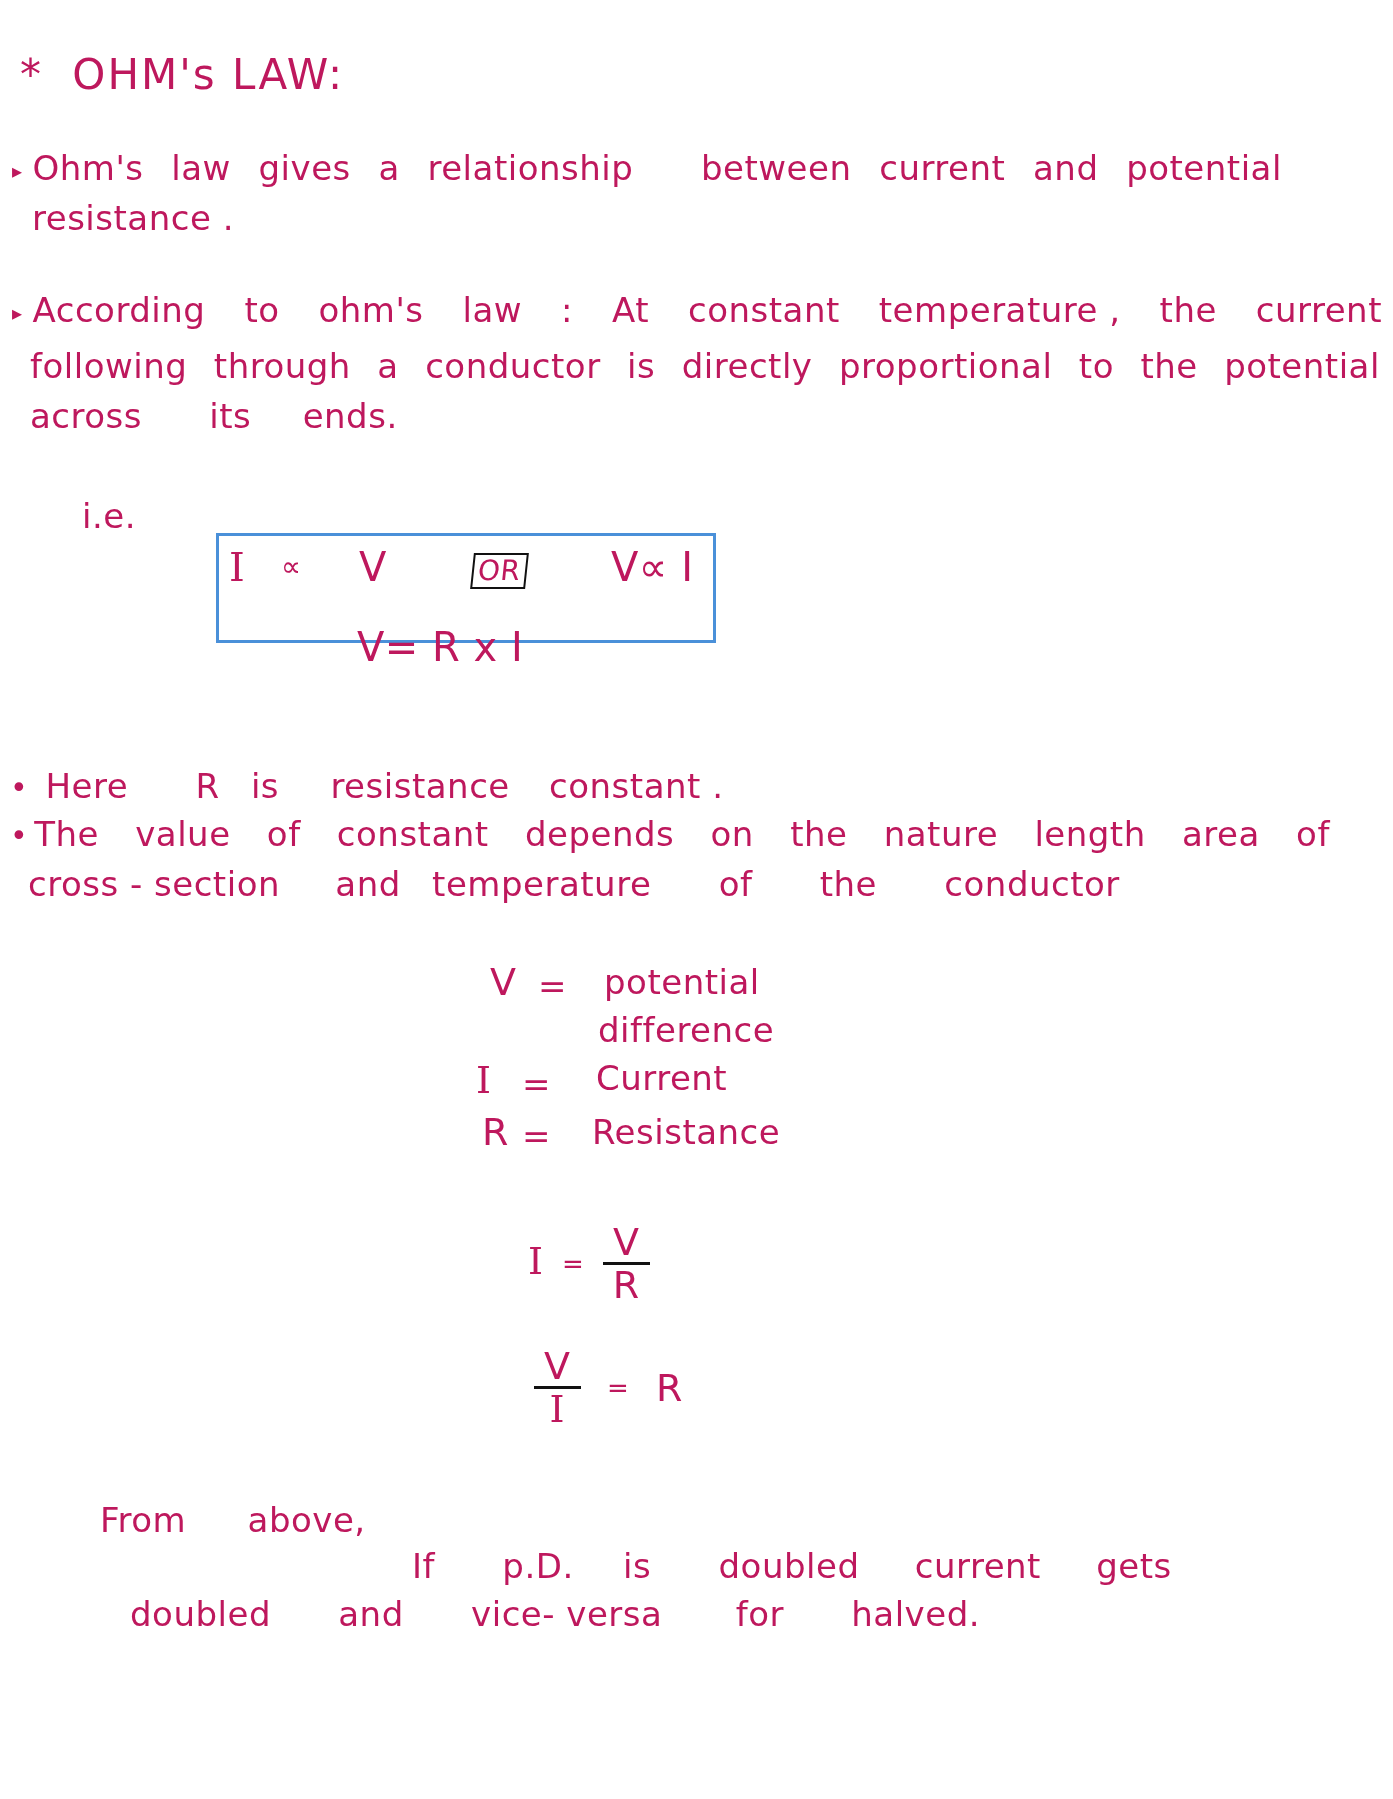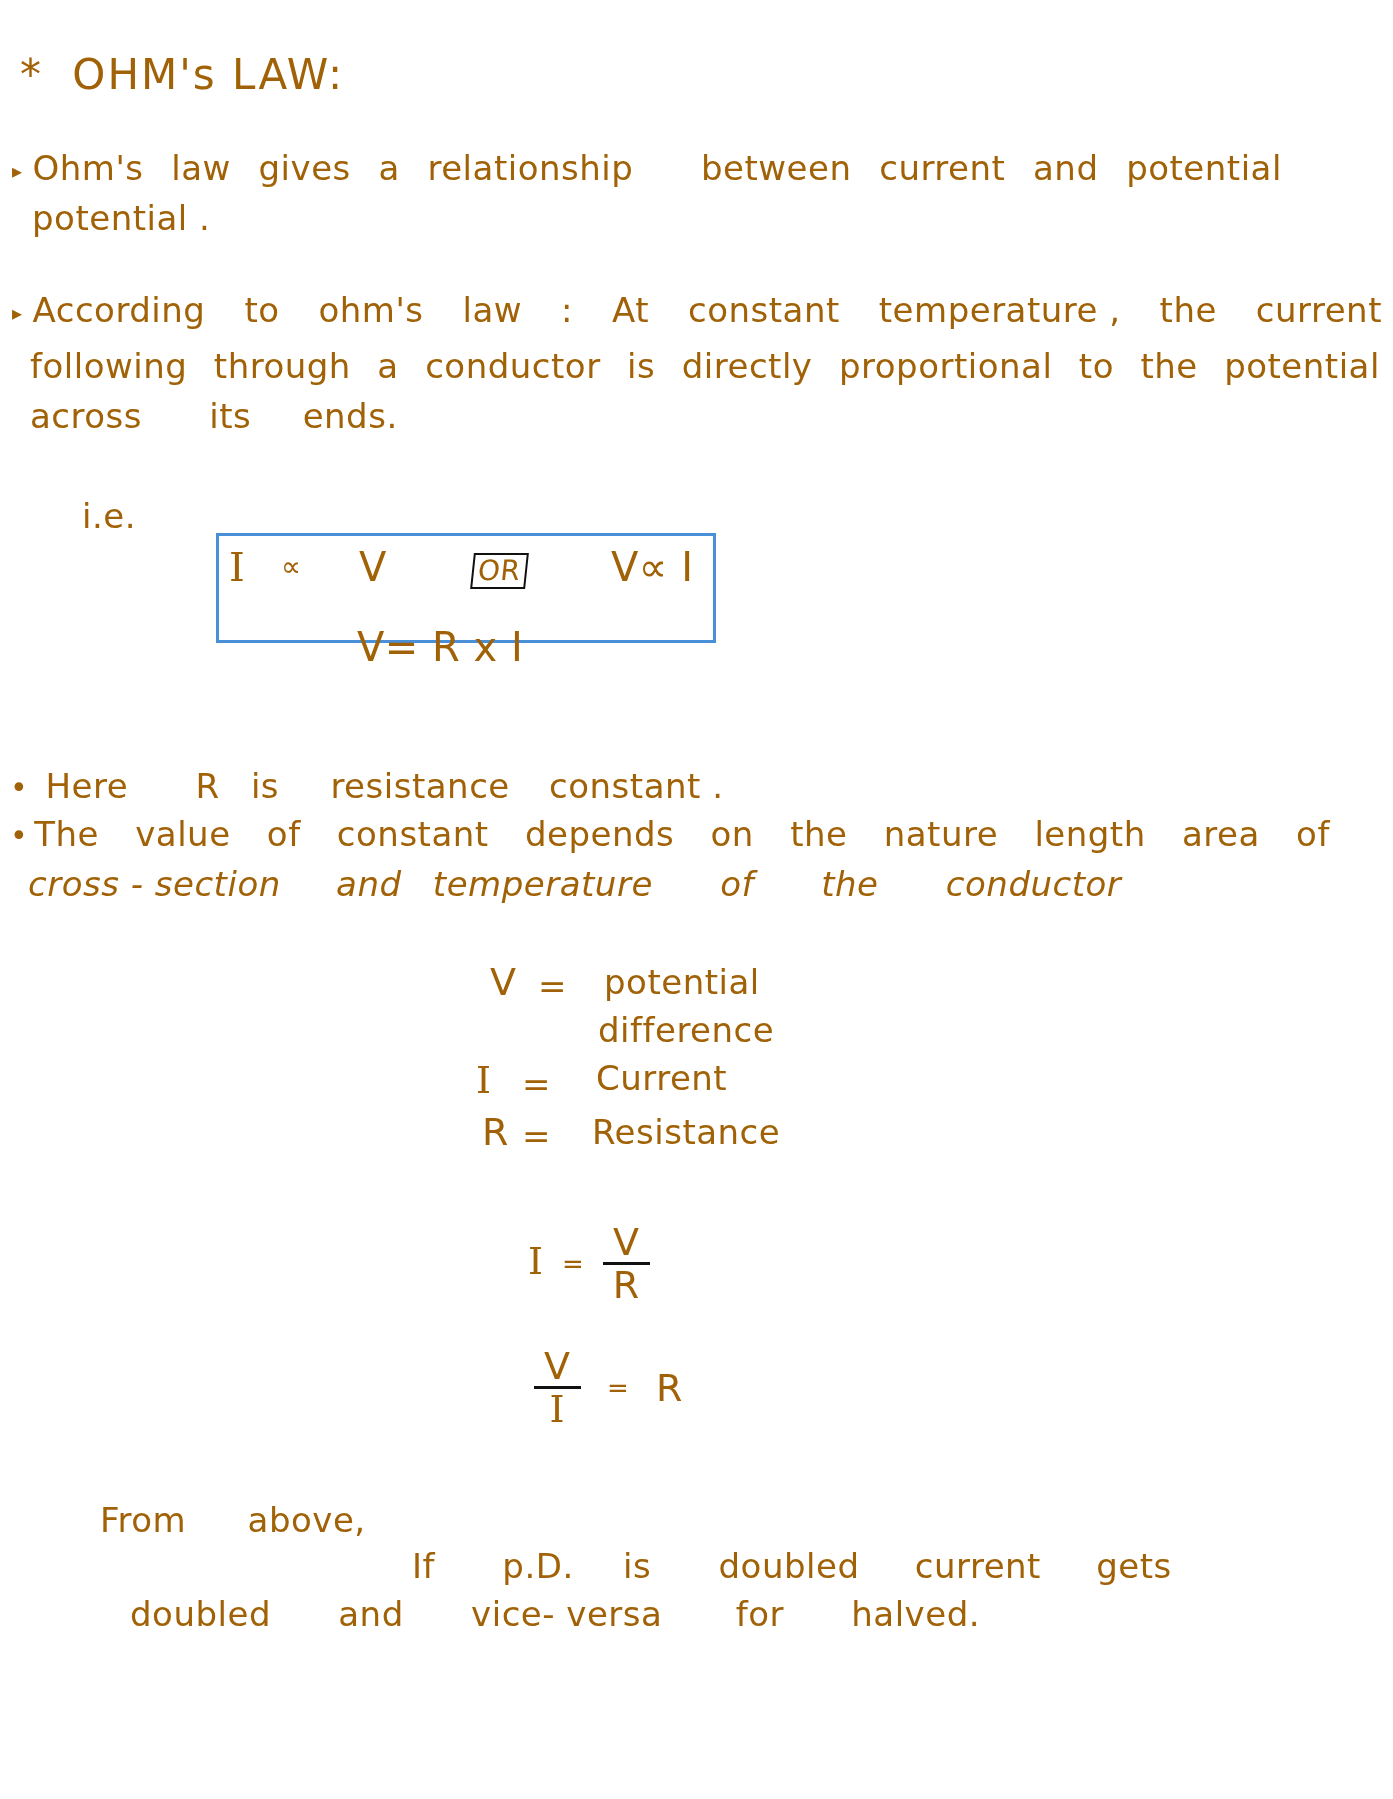--- a/index.html
+++ b/index.html
@@ -1,21 +1,21 @@
 <!DOCTYPE html>
 <html><head>
   <meta charset="utf-8">
   <style>
     html, body { margin: 0; padding: 0; background: #ffffff; }
     body {
       width: 1393px; height: 1799px; position: relative; overflow: hidden;
       font-family: "DejaVu Sans", sans-serif; color: #111111;
     }
     .abs { position: absolute; white-space: nowrap; }
-    .hand { font-family: "DejaVu Sans", sans-serif; font-size: 34px; letter-spacing: 0.5px; color: #a16207; }
+    .hand { font-family: "DejaVu Sans", sans-serif; font-size: 34px; letter-spacing: 0.5px; color: #be185d; }
     .title { font-size: 42px; letter-spacing: 2px; }
     .line { display: flex; justify-content: space-between; }
     .word { display: inline-block; }
     .tri { font-size: 20px; margin-right: 10px; vertical-align: middle; }
     .dot { font-size: 30px; margin-right: 6px; }
     .box {
       position: absolute; left: 216px; top: 533px; width: 500px; height: 110px;
       border: 3px solid #4a90d9; box-sizing: border-box;
     }
     .orbox { display: inline-block; border: 2px solid #111; padding: 0 4px; font-size: 28px; line-height: 32px; transform: skewX(-6deg); }
@@ -36,21 +36,21 @@
   <span class="word"><span class="tri">▸</span><span>Ohm's</span></span>
   <span class="word">law</span>
   <span class="word">gives</span>
   <span class="word">a</span>
   <span class="word">relationship</span>
   <span class="word" style="margin-left:40px">between</span>
   <span class="word">current</span>
   <span class="word">and</span>
   <span class="word">potential</span>
 </div>
-<div class="abs hand" style="left:32px; top:198px;">potential .</div>
+<div class="abs hand" style="left:32px; top:198px;">resistance .</div>
 
 <div class="abs hand line" style="left:12px; top:290px; width:1370px;">
   <span class="word"><span class="tri">▸</span><span>According</span></span>
   <span class="word">to</span>
   <span class="word">ohm's</span>
   <span class="word">law</span>
   <span class="word">:</span>
   <span class="word">At</span>
   <span class="word">constant</span>
   <span class="word">temperature ,</span>
@@ -100,21 +100,21 @@
   <span class="word">of</span>
   <span class="word">constant</span>
   <span class="word">depends</span>
   <span class="word">on</span>
   <span class="word">the</span>
   <span class="word">nature</span>
   <span class="word">length</span>
   <span class="word">area</span>
   <span class="word">of</span>
 </div>
-<div class="abs hand" style="left:28px; top:864px;font-style:italic;">
+<div class="abs hand" style="left:28px; top:864px;">
   <span class="word">cross - section</span>
   <span class="word" style="margin-left:44px">and</span>
   <span class="word" style="margin-left:20px">temperature</span>
   <span class="word" style="margin-left:56px">of</span>
   <span class="word" style="margin-left:56px">the</span>
   <span class="word" style="margin-left:56px">conductor</span>
 </div>
 
 <div>
   <span class="abs hand" style="left:490px; top:960px; font-size:38px;">V</span>

